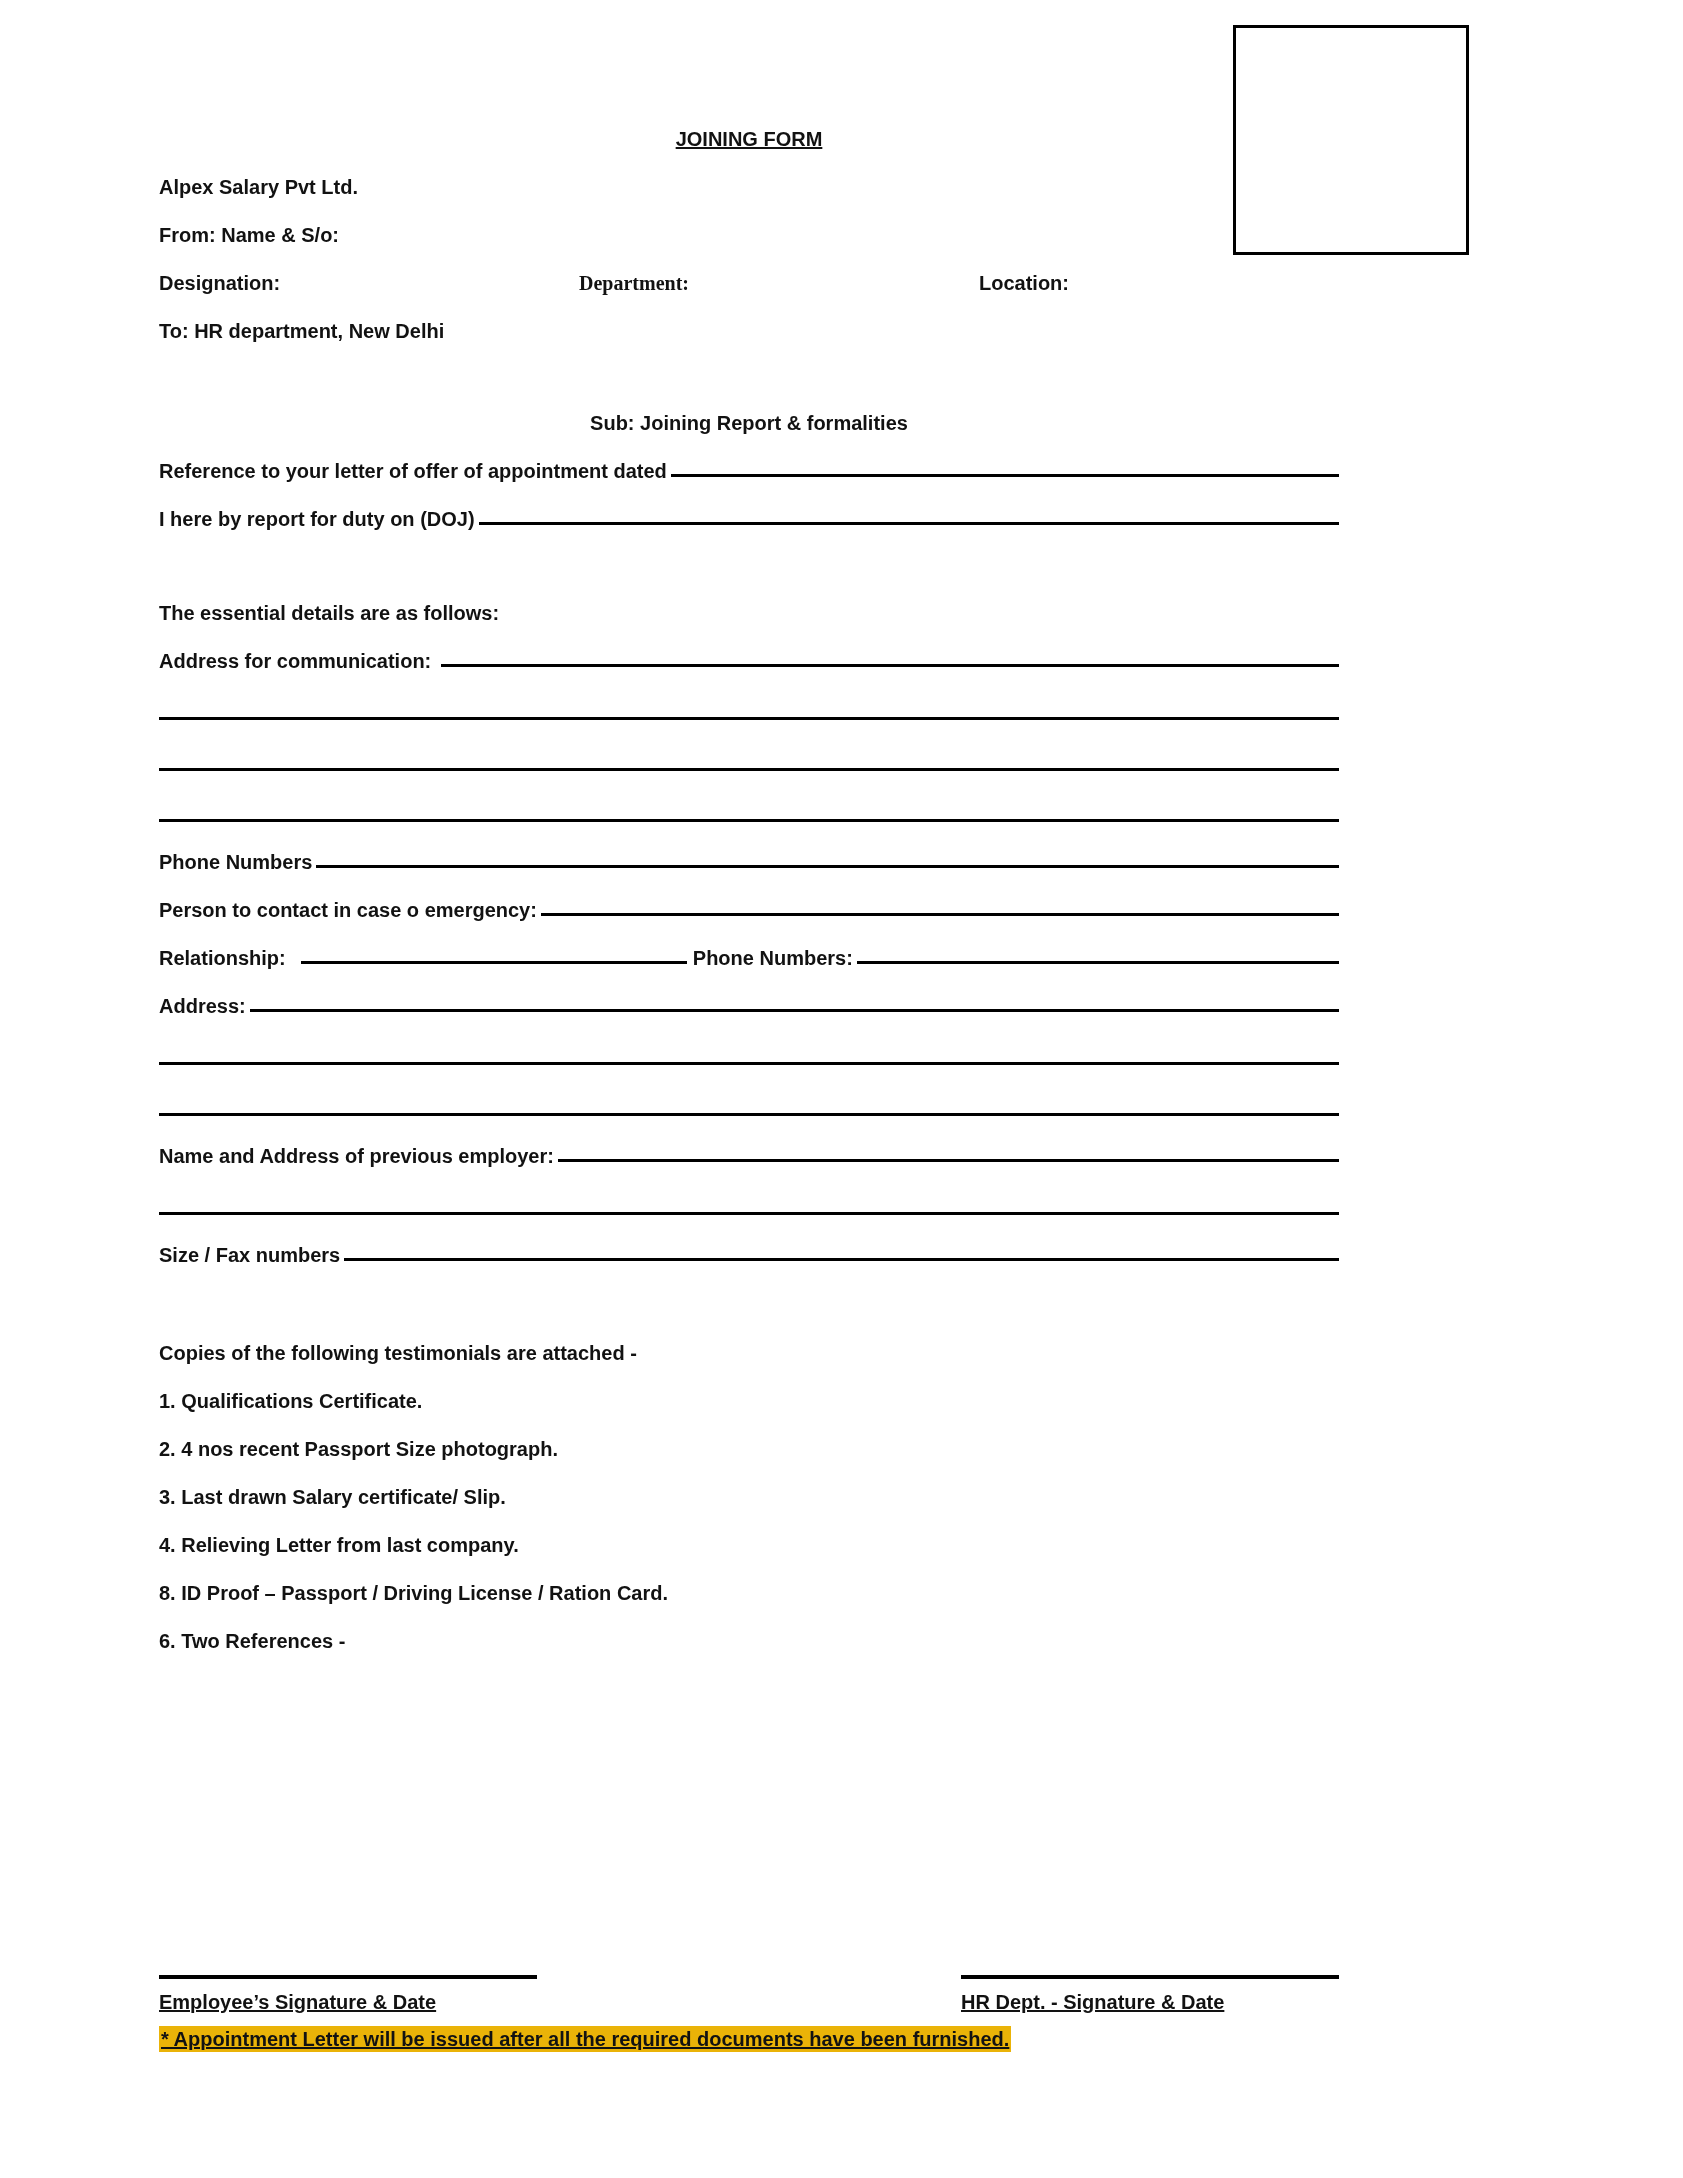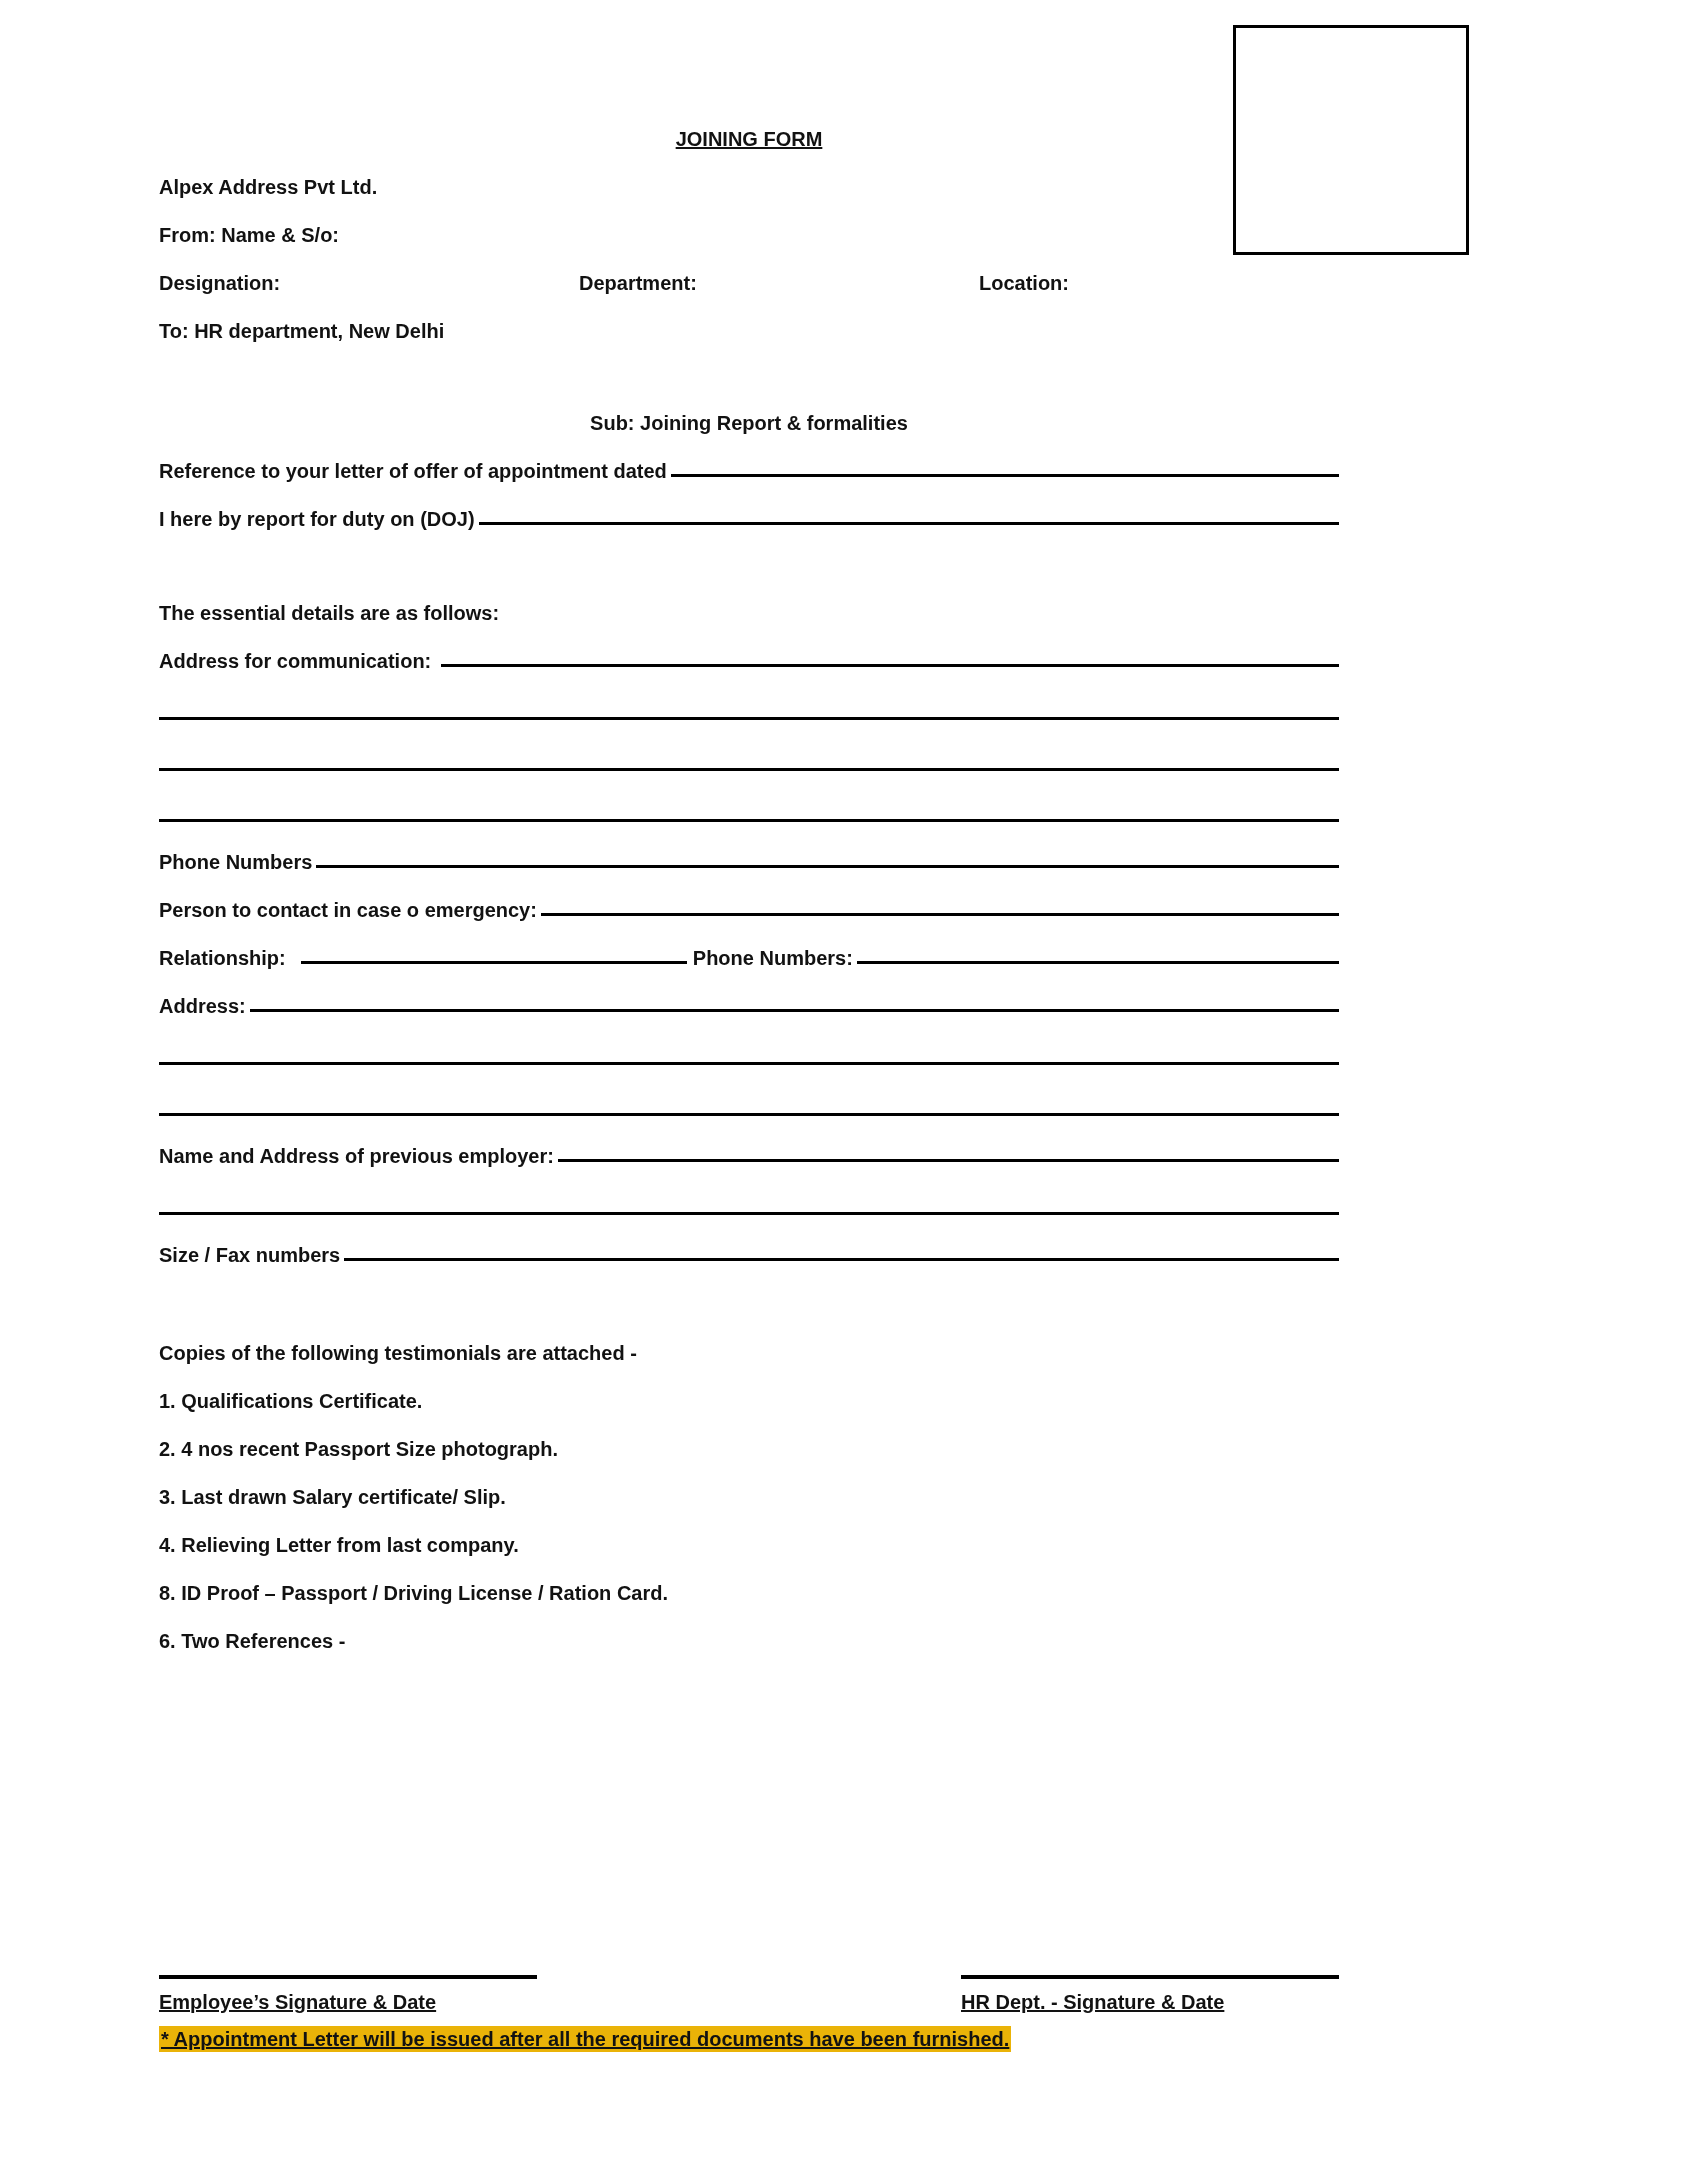--- a/index.html
+++ b/index.html
@@ -51,21 +51,21 @@
   .blank::after {
     content:"";
     position:absolute;
     left:0; right:0; bottom:4px;
     border-bottom:3px solid #000;
   }
   .sp-44 { height:44px; }
   .sp-46 { height:46px; }
   .sp-50 { height:50px; }
   .col-1 { display:inline-block; width:420px; }
-  .col-2 { display:inline-block; width:400px; }
+  .col-2 { display:inline-block; width:400px;font-family:Liberation Serif, serif; }
   .col-3 { display:inline-block; }
   .bottom {
     position:absolute;
     left:159px; top:1975px;
     width:1180px;
   }
   .sig-row {
     display:flex;
     justify-content:space-between;
     text-decoration:underline;
@@ -87,21 +87,21 @@
 
   <div class="photo-box"></div>
 
   <div class="content">
 
     <div class="title-row">
       <span class="u">JOINING FORM</span>
     </div>
 
     <div class="line">
-      <span>Alpex Address Pvt Ltd.</span>
+      <span>Alpex Salary Pvt Ltd.</span>
     </div>
 
     <div class="line">
       <span>From: Name &amp; S/o:</span>
     </div>
 
     <div class="line">
       <span class="col-1">Designation:</span><span class="col-2">Department:</span><span class="col-3">Location:</span>
     </div>
 

